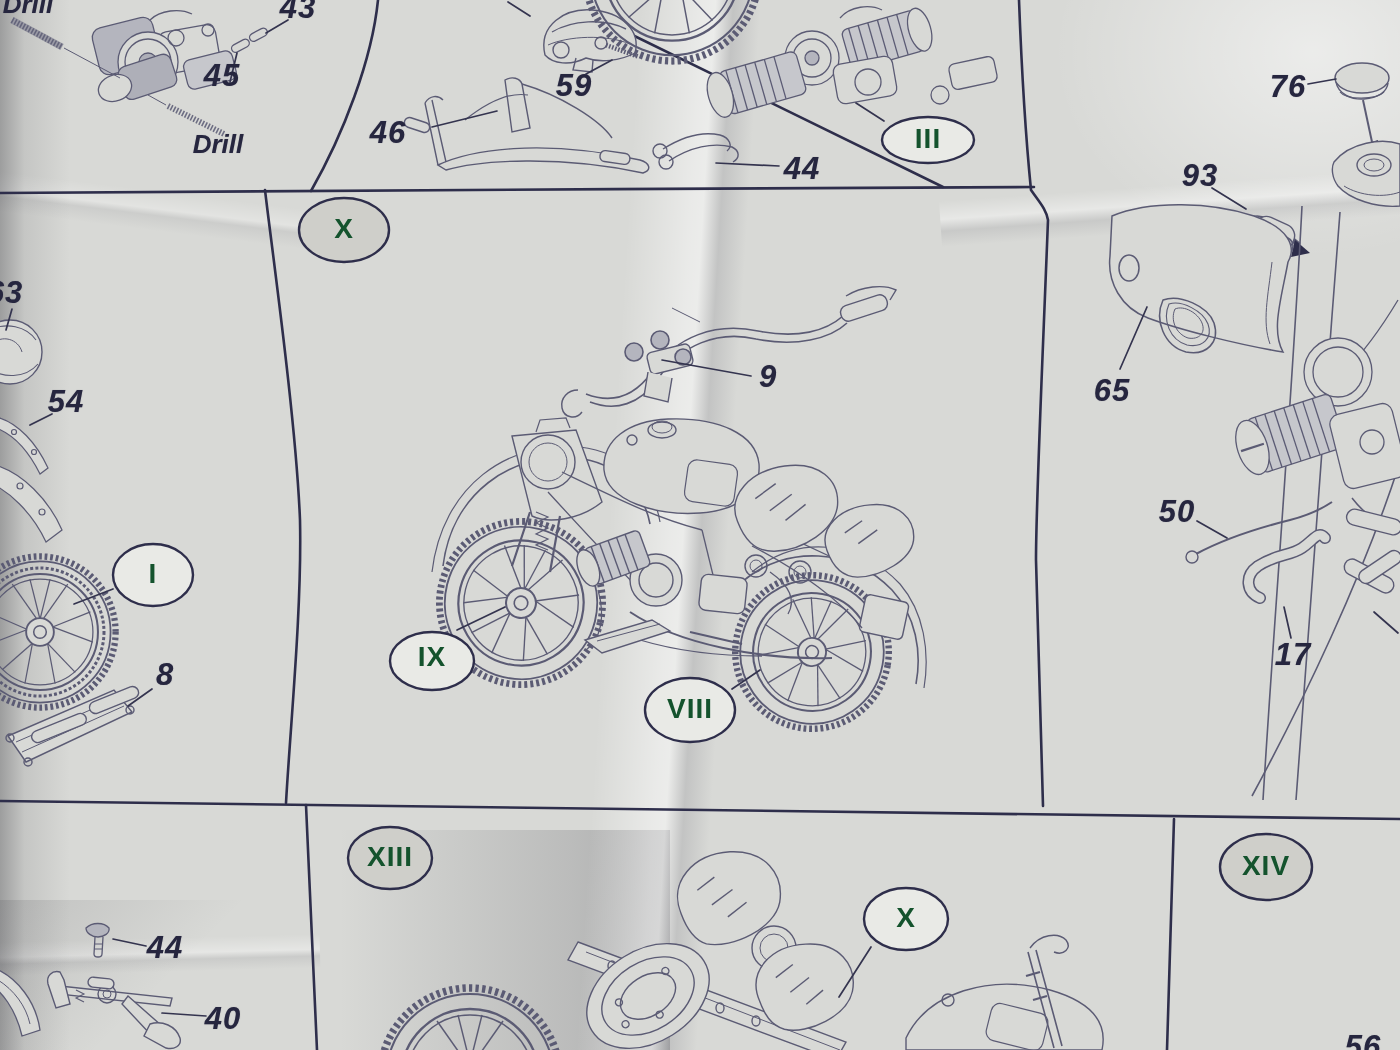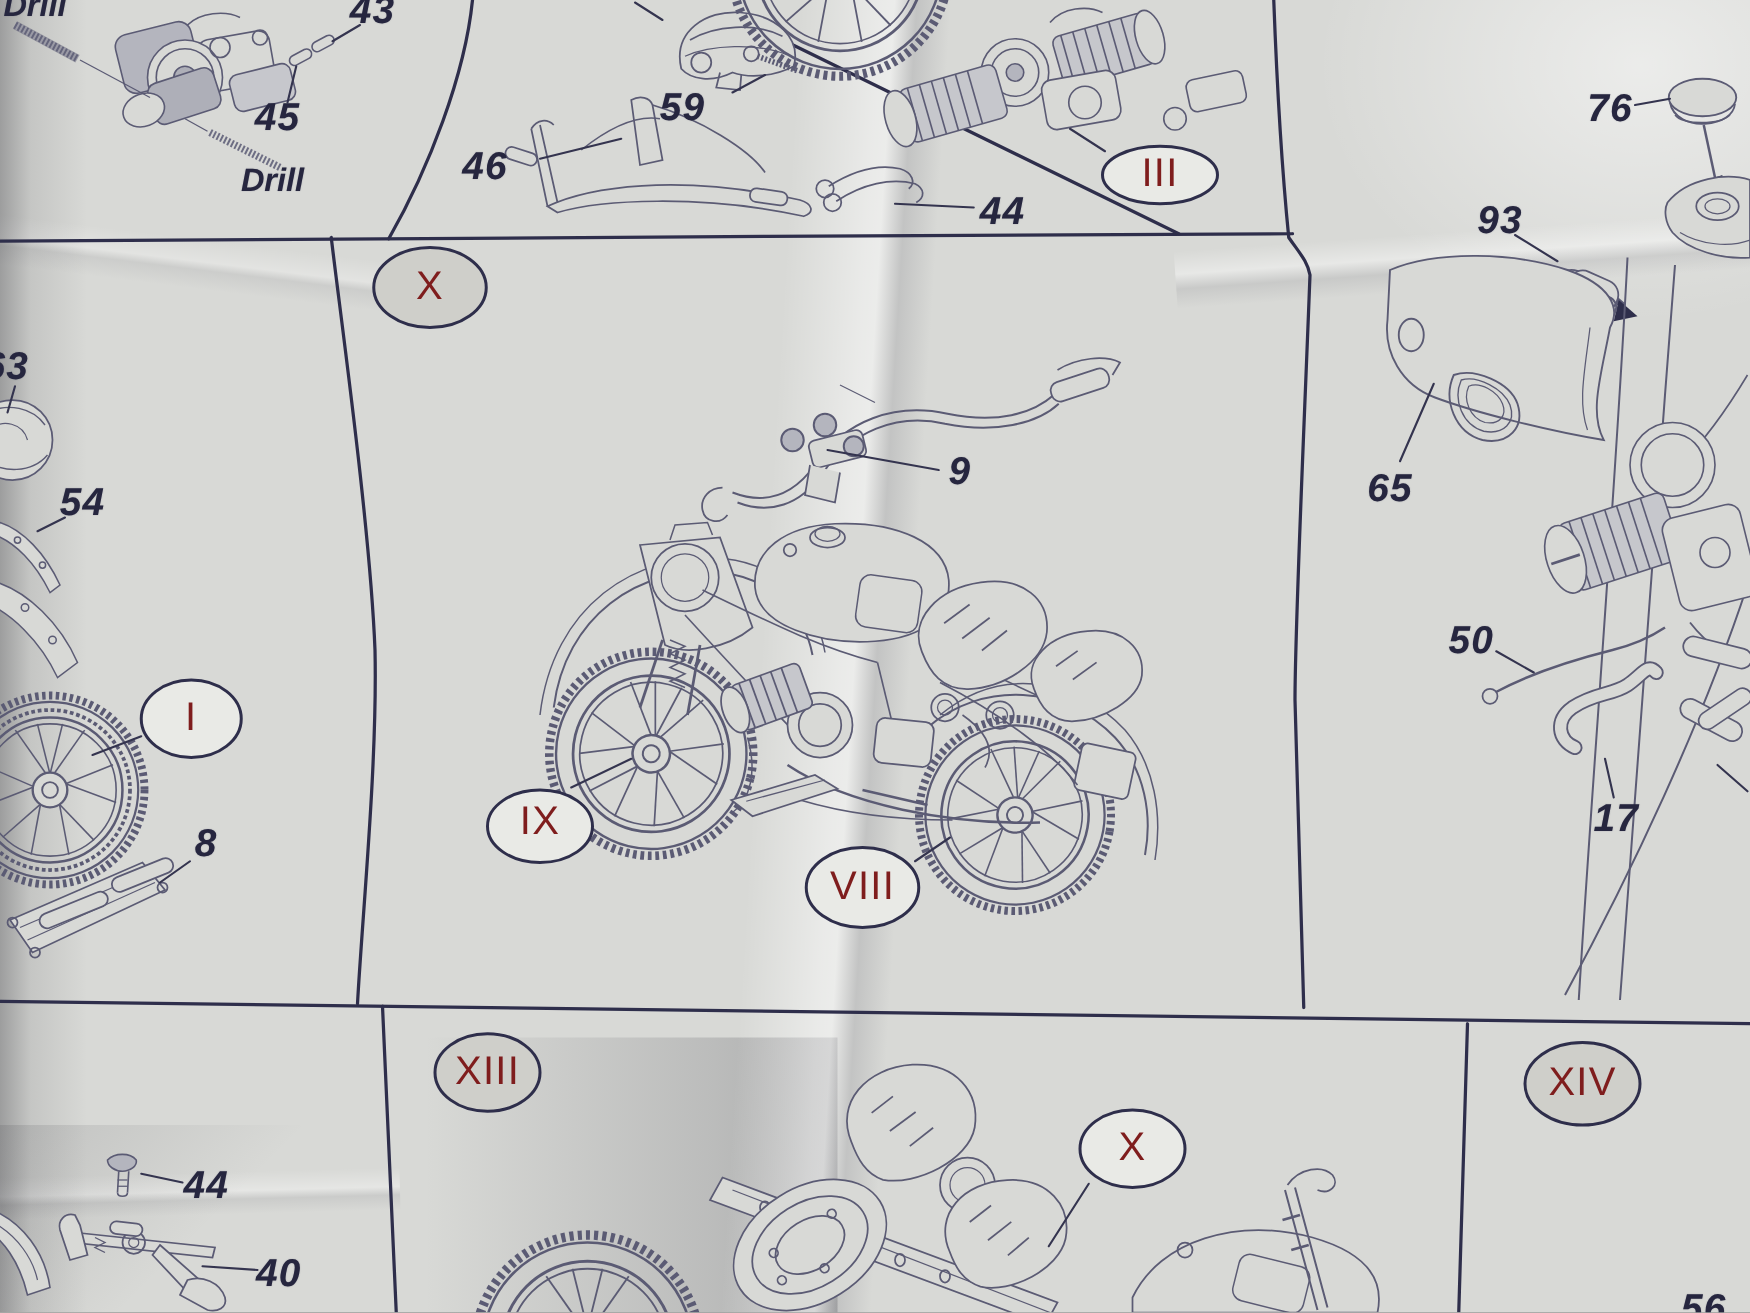--- a/index.html
+++ b/index.html
@@ -31,22 +31,22 @@
 
   .callout{
     position:absolute;transform:translate(-50%,-50%);
     color:#26263f;font-weight:bold;font-style:italic;
     font-size:31px;white-space:nowrap;letter-spacing:1px;
     text-shadow:0 0 1px rgba(38,38,63,.35);
   }
   .callout.drill{font-size:26px;letter-spacing:0;}
   .badge-label{
     position:absolute;transform:translate(-50%,-54%);
-    color:#7f1d1d;font-weight:normal;font-style:normal;
-    font-size:32px;letter-spacing:1px;white-space:nowrap;
+    color:#14532d;font-weight:bold;font-style:normal;
+    font-size:28px;letter-spacing:1px;white-space:nowrap;
   }
 </style>
 </head>
 <body>
 
 <div class="stage">
 
   <div class="shade bright-tr"></div>
   <div class="shade crease-tl"></div>
   <div class="shade crease-h-right"></div>
@@ -459,25 +459,25 @@
       <ellipse cx="432" cy="661" rx="42" ry="29" fill="#e9eae6"></ellipse>
       <ellipse cx="690" cy="710" rx="45" ry="32" fill="#e9eae6"></ellipse>
       <ellipse cx="390" cy="858" rx="42" ry="31" fill="#cfcfca"></ellipse>
       <ellipse cx="906" cy="919" rx="42" ry="31" fill="#e9eae6"></ellipse>
       <ellipse cx="1266" cy="867" rx="46" ry="33" fill="#cfcfca"></ellipse>
     </g>
   </svg>
 
   <div class="callout drill" style="left:28px;top:4px">Drill</div>
   <div class="callout" style="left:298px;top:8px">43</div>
-  <div class="callout" style="left:222px;top:94px">45</div>
+  <div class="callout" style="left:222px;top:76px">45</div>
   <div class="callout drill" style="left:218px;top:144px">Drill</div>
 
   <div class="callout" style="left:388px;top:133px">46</div>
-  <div class="callout" style="left:546px;top:86px">59</div>
+  <div class="callout" style="left:574px;top:86px">59</div>
   <div class="callout" style="left:802px;top:169px">44</div>
 
   <div class="callout" style="left:768px;top:377px">9</div>
 
   <div class="callout" style="left:5px;top:293px">63</div>
   <div class="callout" style="left:66px;top:402px">54</div>
   <div class="callout" style="left:165px;top:675px">8</div>
 
   <div class="callout" style="left:1288px;top:87px">76</div>
   <div class="callout" style="left:1200px;top:176px">93</div>

